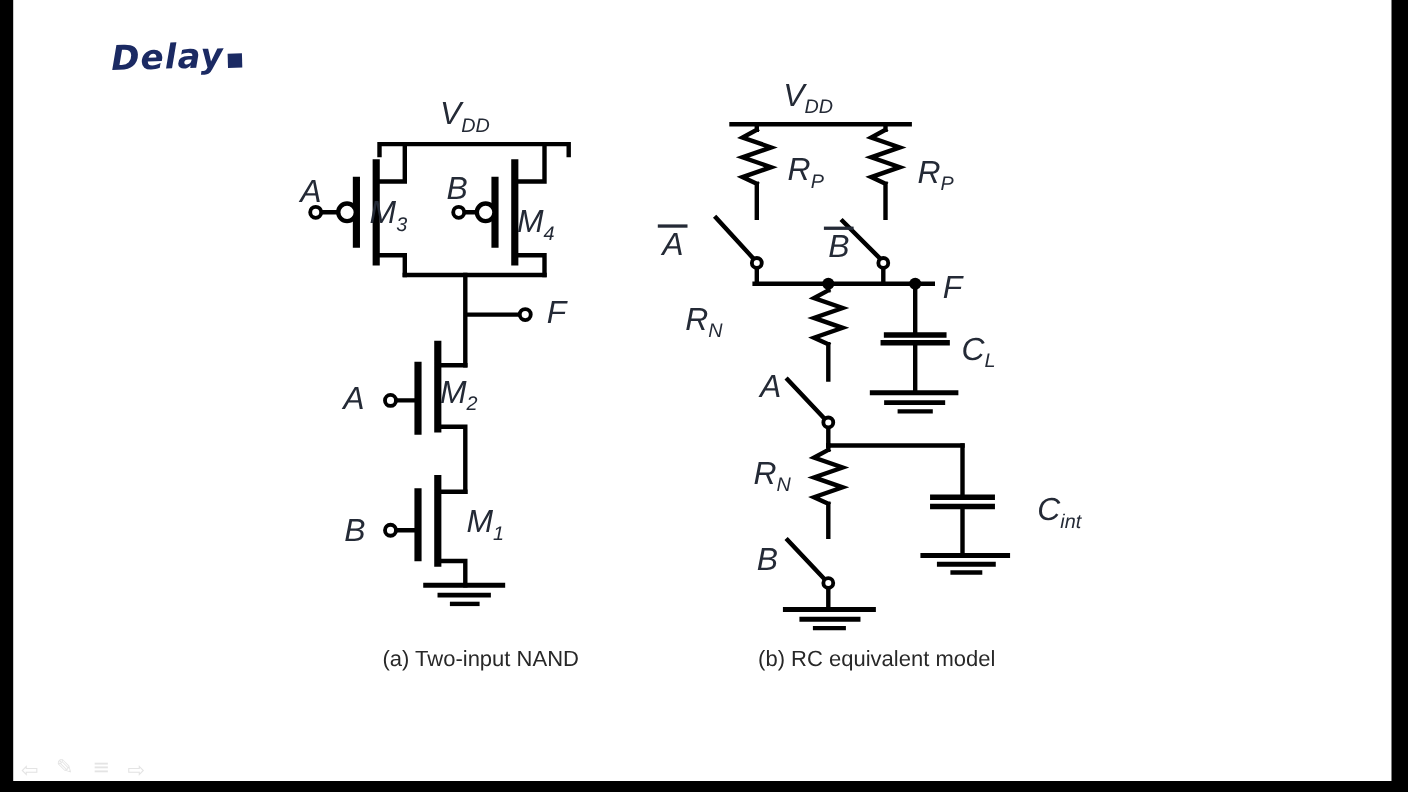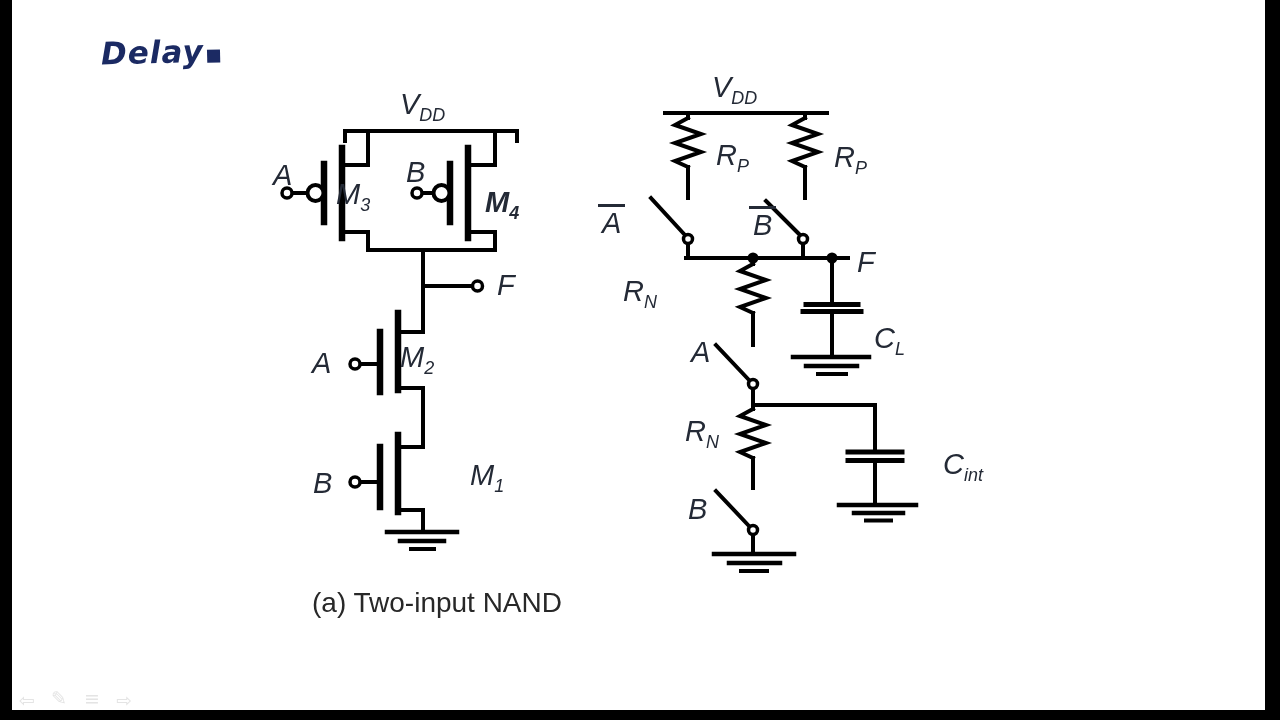--- a/index.html
+++ b/index.html
@@ -7,21 +7,21 @@
          font-family:"Liberation Sans", sans-serif;}
   .letterbox{position:absolute;background:#000;}
   #lb-left{left:0;top:0;width:12px;height:720px;}
   #lb-right{left:1265px;top:0;width:15px;height:720px;}
   #lb-bottom{left:0;top:710px;width:1280px;height:10px;}
   svg.circuit{position:absolute;left:0;top:0;}
   .lbl{position:absolute;font-style:italic;font-size:29px;color:#242a36;line-height:1;
        white-space:nowrap;}
   .lbl sub{font-size:0.62em;font-style:italic;}
   .ovl{display:inline-block;border-top:3px solid #242a36;padding:2px 4px 0 4px;}
-  .caption{position:absolute;font-size:28px;color:#282828;text-align:center;line-height:1;
+  .caption{position:absolute;font-size:20px;color:#282828;text-align:center;line-height:1;
            white-space:nowrap;}
   #handwriting{position:absolute;left:101px;top:34px;font-family:"DejaVu Sans",sans-serif;
                font-style:italic;font-weight:600;font-size:31px;color:#1b2a63;
                transform:rotate(-1.5deg);letter-spacing:1px;}
   #cursor-square{display:inline-block;width:13px;height:13px;background:#1b2a63;
                  margin-left:3px;transform:translateY(1px);}
   .tool{position:absolute;color:#e4e4e4;font-size:19px;line-height:1;cursor:pointer;
         font-family:"DejaVu Sans",sans-serif;}
 </style>
 </head>
@@ -138,40 +138,41 @@
       </g>
     </g>
   </svg>
 
   <div id="handwriting"><span>Delay</span><span id="cursor-square"></span></div>
 
   <div class="lbl" style="left:400px;top:90px;"><span>V</span><sub>DD</sub></div>
   <div class="lbl" style="left:273px;top:161px;">A</div>
   <div class="lbl" style="left:406px;top:158px;">B</div>
   <div class="lbl" style="left:336px;top:180px;"><span>M</span><sub>3</sub></div>
-  <div class="lbl" style="left:485px;top:188px;font-weight:bold;"><span>M</span><sub>4</sub></div>
+  <div class="lbl" style="left:470px;top:188px;"><span>M</span><sub>4</sub></div>
   <div class="lbl" style="left:497px;top:271px;">F</div>
   <div class="lbl" style="left:312px;top:349px;">A</div>
   <div class="lbl" style="left:400px;top:343px;"><span>M</span><sub>2</sub></div>
   <div class="lbl" style="left:313px;top:469px;">B</div>
-  <div class="lbl" style="left:424px;top:461px;margin-left:46px;"><span>M</span><sub>1</sub></div>
+  <div class="lbl" style="left:424px;top:461px;"><span>M</span><sub>1</sub></div>
   <div class="caption" style="left:297px;top:589px;width:280px;">(a) Two-input NAND</div>
 
   <div class="lbl" style="left:712px;top:73px;"><span>V</span><sub>DD</sub></div>
   <div class="lbl" style="left:716px;top:141px;"><span>R</span><sub>P</sub></div>
   <div class="lbl" style="left:834px;top:143px;"><span>R</span><sub>P</sub></div>
   <div class="lbl" style="left:598px;top:204px;"><span class="ovl">A</span></div>
   <div class="lbl" style="left:749px;top:206px;"><span class="ovl">B</span></div>
   <div class="lbl" style="left:623px;top:277px;"><span>R</span><sub>N</sub></div>
   <div class="lbl" style="left:857px;top:248px;">F</div>
-  <div class="lbl" style="left:874px;top:304px;margin-top:20px;"><span>C</span><sub>L</sub></div>
+  <div class="lbl" style="left:874px;top:304px;"><span>C</span><sub>L</sub></div>
   <div class="lbl" style="left:691px;top:338px;">A</div>
   <div class="lbl" style="left:685px;top:417px;"><span>R</span><sub>N</sub></div>
   <div class="lbl" style="left:906px;top:450px;margin-left:37px;"><span>C</span><sub>int</sub></div>
   <div class="lbl" style="left:688px;top:495px;">B</div>
+  <div class="caption" style="left:637px;top:589px;width:320px;">(b) RC equivalent model</div>
 
   <div class="tool" style="left:19px;top:691px;">⇦</div>
   <div class="tool" style="left:51px;top:689px;">✎</div>
   <div class="tool" style="left:84px;top:689px;">≡</div>
   <div class="tool" style="left:116px;top:691px;">⇨</div>
 
   <div class="letterbox" id="lb-left"></div>
   <div class="letterbox" id="lb-right"></div>
   <div class="letterbox" id="lb-bottom"></div>
 </div>

